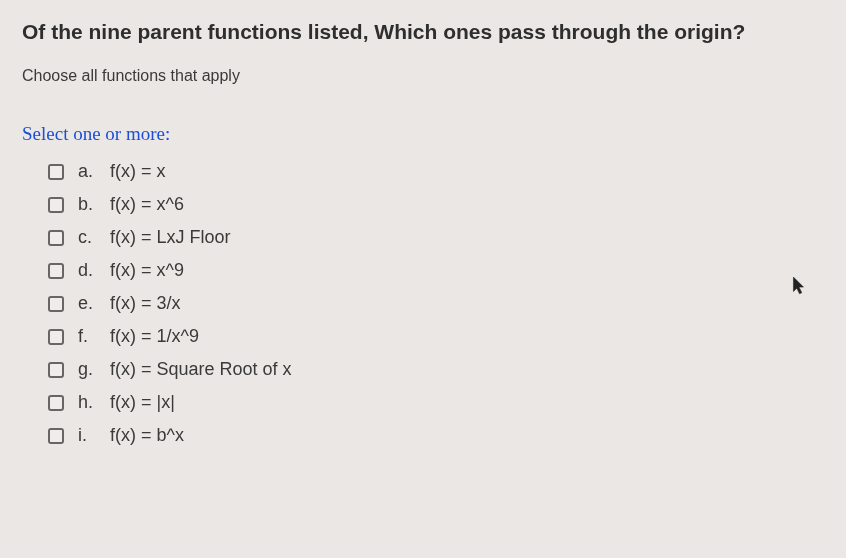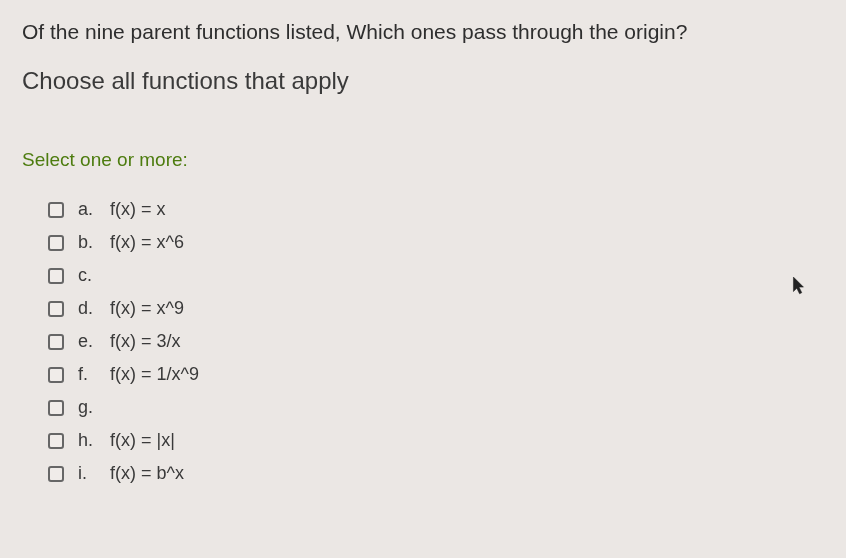--- a/index.html
+++ b/index.html
@@ -12,36 +12,37 @@
       background: #ebe7e4;
       width: 846px;
       height: 558px;
       padding: 18px 22px;
       color: #3a3a3a;
       position: relative;
       overflow: hidden;
     }
     .question-title {
       font-size: 21px;
-      font-weight: 400;
+      font-weight: 700;
       color: #2e2e2e;
       margin-bottom: 22px;
       line-height: 1.3;
     }
     .question-subtitle {
-      font-size: 24px;
+      font-size: 16px;
       font-weight: 400;
       color: #3a3a3a;
-      margin-bottom: 54px;
+      margin-bottom: 38px;
     }
     .select-prompt {
       font-size: 19px;
       font-weight: 400;
-      color: #4d7c0f;
-      margin-bottom: 28px;
+      color: #1d4ed8;
+      margin-bottom: 16px;
+      font-family: Liberation Serif, serif;
     }
     .options {
       padding-left: 26px;
     }
     .option-row {
       display: flex;
       align-items: center;
       margin-bottom: 12px;
       font-size: 18px;
       color: #3a3a3a;
@@ -88,39 +89,41 @@
     <span class="option-text">f(x) = x</span>
   </div>
   <div class="option-row">
     <div class="checkbox"></div>
     <span class="option-letter">b.</span>
     <span class="option-text">f(x) = x^6</span>
   </div>
   <div class="option-row">
     <div class="checkbox"></div>
     <span class="option-letter">c.</span>
+    <span class="option-text">f(x) = LxJ Floor</span>
   </div>
   <div class="option-row">
     <div class="checkbox"></div>
     <span class="option-letter">d.</span>
     <span class="option-text">f(x) = x^9</span>
   </div>
   <div class="option-row">
     <div class="checkbox"></div>
     <span class="option-letter">e.</span>
     <span class="option-text">f(x) = 3/x</span>
   </div>
   <div class="option-row">
     <div class="checkbox"></div>
     <span class="option-letter">f.</span>
     <span class="option-text">f(x) = 1/x^9</span>
   </div>
   <div class="option-row">
     <div class="checkbox"></div>
     <span class="option-letter">g.</span>
+    <span class="option-text">f(x) = Square Root of x</span>
   </div>
   <div class="option-row">
     <div class="checkbox"></div>
     <span class="option-letter">h.</span>
     <span class="option-text">f(x) = |x|</span>
   </div>
   <div class="option-row">
     <div class="checkbox"></div>
     <span class="option-letter">i.</span>
     <span class="option-text">f(x) = b^x</span>

